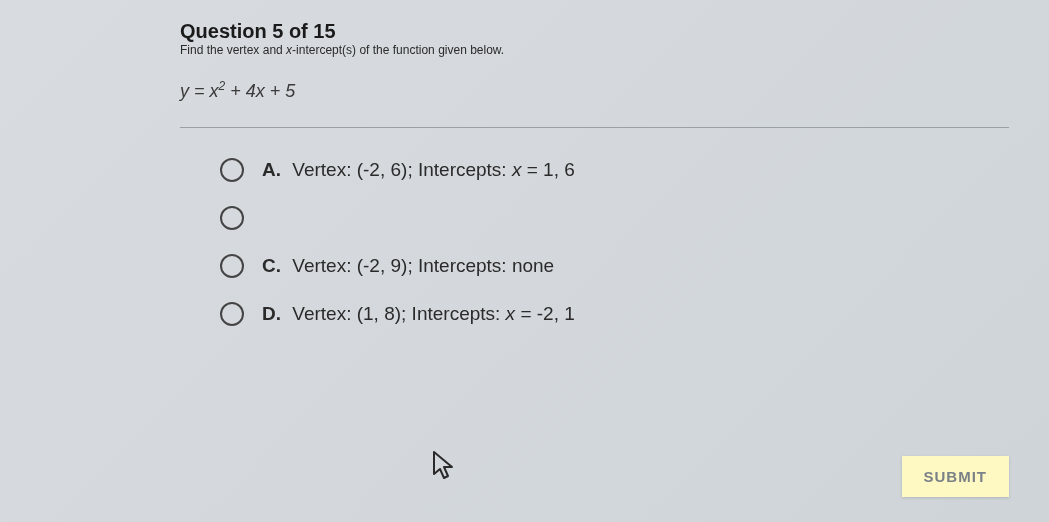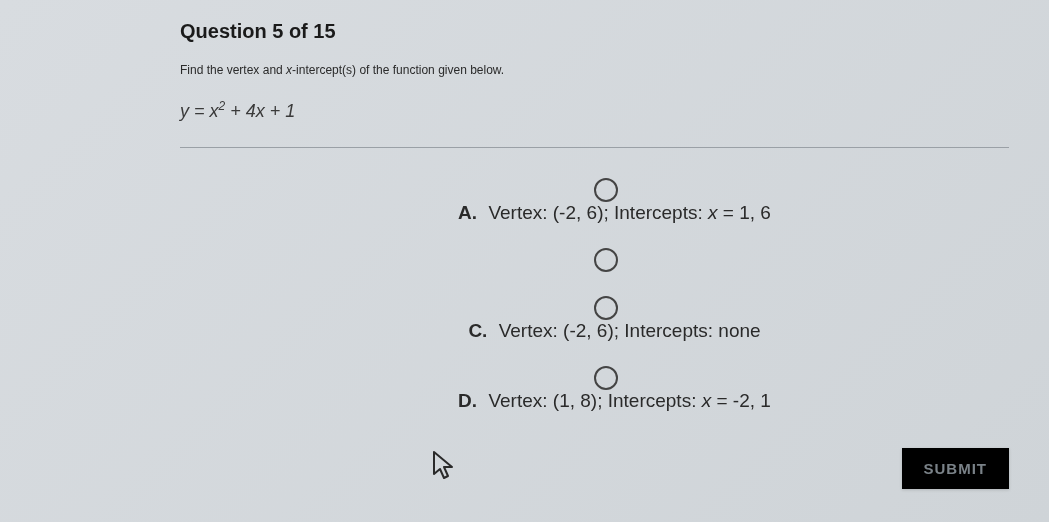--- a/index.html
+++ b/index.html
@@ -12,21 +12,20 @@
       height: 522px;
       background: linear-gradient(135deg, #d8dce0 0%, #cfd4d8 100%);
       font-family: Arial, Helvetica, sans-serif;
       padding: 20px 40px 20px 180px;
       position: relative;
       color: #2a2a2a;
     }
     .question-header {
       font-size: 20px;
       font-weight: bold;
-      margin-bottom: 20px;
       color: #1a1a1a;
     }
     .question-prompt {
       font-size: 12px;
       color: #2a2a2a;
       margin-bottom: 22px;
     }
     .italic {
       font-style: italic;
     }
@@ -47,21 +46,20 @@
       width: 100%;
     }
     .options {
       padding-left: 40px;
     }
     .option-row {
       display: flex;
       align-items: center;
       margin-bottom: 24px;
       cursor: pointer;
-      flex-direction: column;
     }
     .radio-circle {
       width: 24px;
       height: 24px;
       border: 2.5px solid #444;
       border-radius: 50%;
       margin-right: 18px;
       flex-shrink: 0;
       background: transparent;
     }
@@ -80,43 +78,43 @@
       position: absolute;
       left: 430px;
       top: 450px;
       font-size: 28px;
       color: #2a2a2a;
       pointer-events: none;
     }
     .submit-btn {
       position: absolute;
       right: 40px;
-      bottom: 33px;
-      background: #000000;
+      bottom: 25px;
+      background: #fef9c3;
       color: #7a8288;
       border: none;
       padding: 12px 22px;
       font-size: 15px;
       font-weight: bold;
       letter-spacing: 1px;
       cursor: pointer;
       box-shadow: 0 1px 3px rgba(0,0,0,0.15);
     }
   </style>
 </head>
 <body>
 
 <div class="question-header">Question 5 of 15</div>
 
 <div class="question-prompt">
   <span>Find the vertex and </span><span class="italic">x</span><span>-intercept(s) of the function given below.</span>
 </div>
 
 <div class="equation">
-  <span>y = x</span><sup>2</sup><span> + 4x + 1</span>
+  <span>y = x</span><sup>2</sup><span> + 4x + 5</span>
 </div>
 
 <hr class="divider">
 
 <div class="options">
 
   <div class="option-row">
     <div class="radio-circle"></div>
     <div class="option-label">
       <span class="letter">A.</span>
@@ -125,21 +123,21 @@
   </div>
 
   <div class="option-row">
     <div class="radio-circle"></div>
   </div>
 
   <div class="option-row">
     <div class="radio-circle"></div>
     <div class="option-label">
       <span class="letter">C.</span>
-      <span>Vertex: (-2, 6); Intercepts: none</span><span class="italic-x"></span><span></span>
+      <span>Vertex: (-2, 9); Intercepts: none</span><span class="italic-x"></span><span></span>
     </div>
   </div>
 
   <div class="option-row">
     <div class="radio-circle"></div>
     <div class="option-label">
       <span class="letter">D.</span>
       <span>Vertex: (1, 8); Intercepts: </span><span class="italic-x">x</span><span> = -2, 1</span>
     </div>
   </div>

